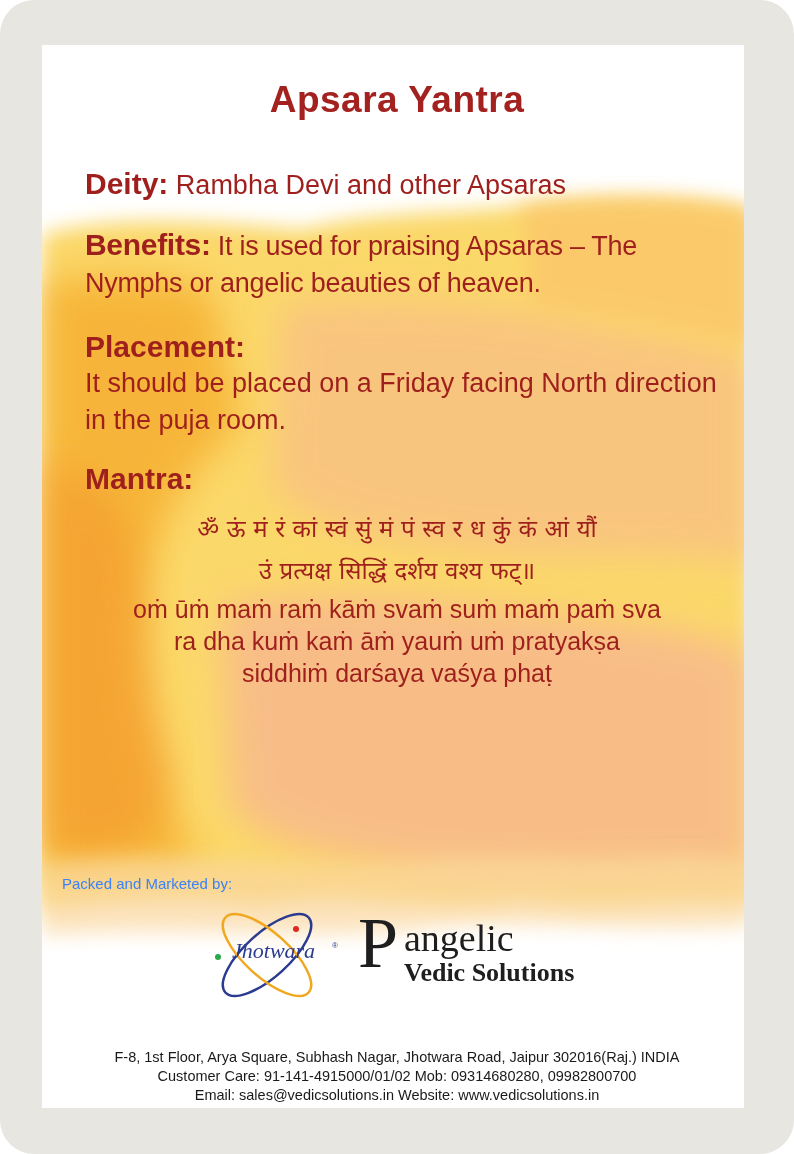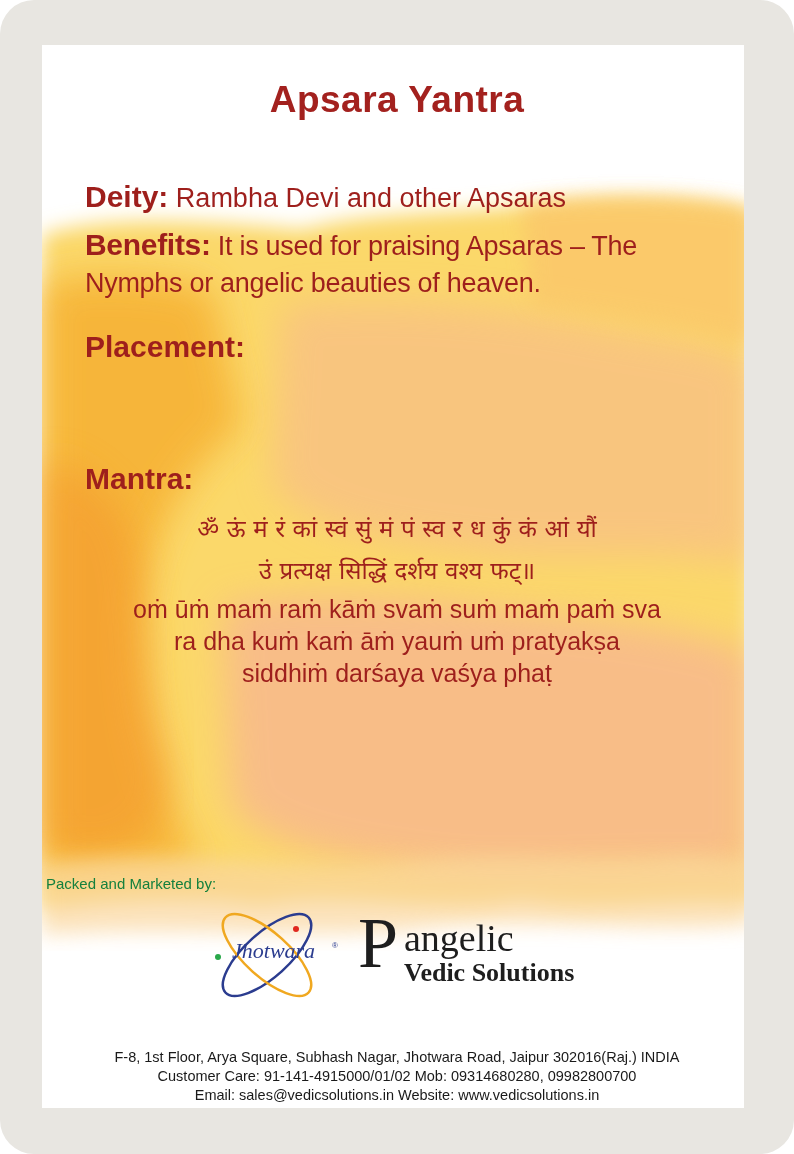--- a/index.html
+++ b/index.html
@@ -17,35 +17,35 @@
     background: #ffffff; overflow: hidden;
   }
   .wash { position: absolute; left: 0; top: 0; width: 710px; height: 1063px; }
   .content { position: absolute; left: 0; top: 0; width: 710px; height: 1063px; color: #9e1f1c; }
   .title {
     position: absolute; left: 0; top: 34px; width: 710px; text-align: center;
     font-size: 37px; font-weight: bold; color: #a3211e; letter-spacing: 0.5px;
   }
   .sec { position: absolute; left: 43px; width: 640px; font-size: 27px; line-height: 37px; color: #9e1f1c; }
   .sec .lbl { font-weight: bold; font-size: 30px; }
-  .deity { top: 120px; margin-top: 13px; }
+  .deity { top: 120px; }
   .benefits { top: 181px; letter-spacing: -0.3px; }
   .placement { top: 283px; }
   .placement .lbl { display: block; }
   .mantra-lbl { top: 415px; }
   .devanagari {
     position: absolute; left: 20px; width: 670px; top: 463px; text-align: center;
     font-family: "DejaVu Sans", sans-serif; font-size: 24px; line-height: 42px; color: #9e1f1c;
   }
   .translit {
     position: absolute; left: 20px; width: 670px; top: 548px; text-align: center;
     font-size: 25px; line-height: 32px; color: #9e1f1c;
   }
   .packed {
-    position: absolute; left: 4px; top: 830px; font-size: 15px; color: #15803d; text-align: right;
+    position: absolute; left: 20px; top: 830px; font-size: 15px; color: #3b82f6; text-align: right;
   }
   .logo-mark { position: absolute; left: 160px; top: 862px; width: 130px; height: 96px; }
   .logo-script {
     position: absolute; left: 190px; top: 893px; font-family: "Liberation Serif", serif;
     font-style: italic; font-size: 22px; color: #2b3c8f;
   }
   .logo-reg { position: absolute; left: 290px; top: 896px; font-size: 8px; color: #2b3c8f; }
   .brand {
     position: absolute; left: 316px; top: 862px; font-family: "Liberation Serif", serif; color: #1e1e1e;
   }
@@ -88,20 +88,21 @@
     <div class="sec deity">
       <span class="lbl">Deity:</span><span> Rambha Devi and other Apsaras</span>
     </div>
 
     <div class="sec benefits">
       <span class="lbl">Benefits:</span><span> It is used for praising Apsaras – The Nymphs or angelic beauties of heaven.</span>
     </div>
 
     <div class="sec placement">
       <span class="lbl">Placement:</span>
+      <span>It should be placed on a Friday facing North direction in the puja room.</span>
     </div>
 
     <div class="sec mantra-lbl">
       <span class="lbl">Mantra:</span>
     </div>
 
     <div class="devanagari">
       <div>ॐ ऊं मं रं कां स्वं सुं मं पं स्व र ध कुं कं आं यौं</div>
       <div>उं प्रत्यक्ष सिद्धिं दर्शय वश्य फट्॥</div>
     </div>

